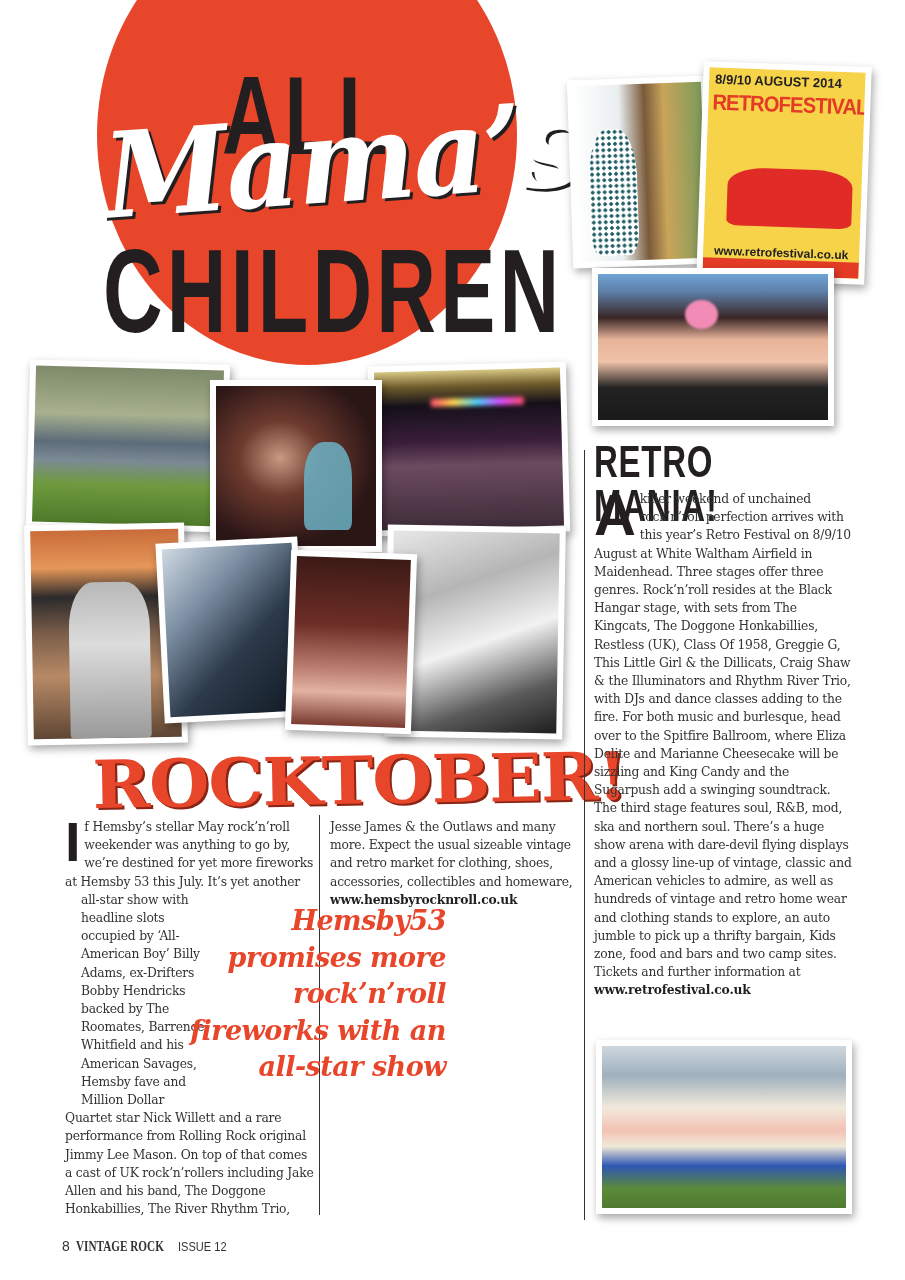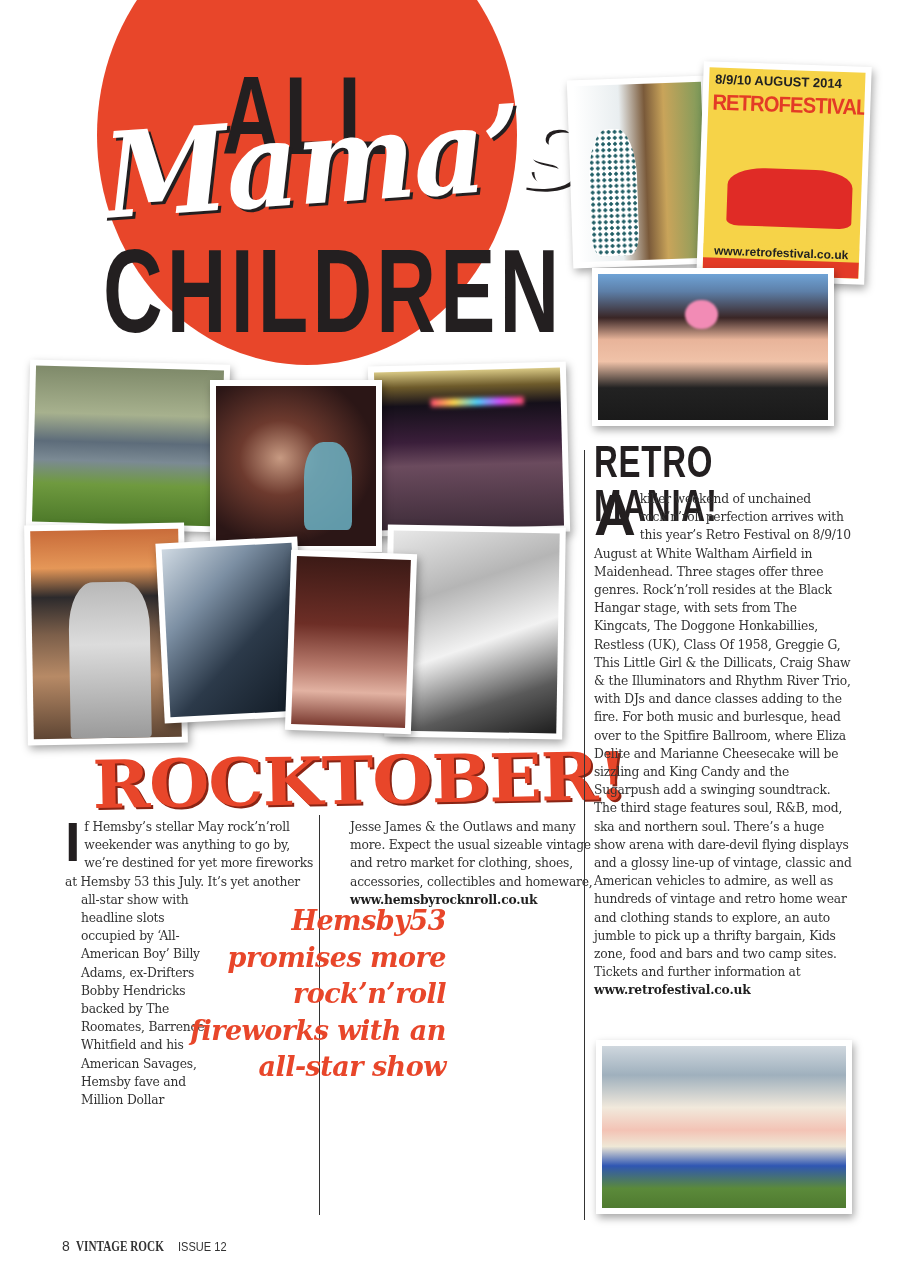--- a/index.html
+++ b/index.html
@@ -40,21 +40,21 @@
   
   .rocktober { position: absolute; left: 92px; top: 752px; font-family: "DejaVu Serif", serif; font-weight: 700; font-size: 66px; line-height: 1; color: #e8462a; letter-spacing: -1px; text-shadow: 2px 2px 0 #8a2414, -1px -1px 0 #fff; transform: scaleX(1.05) rotate(-1deg); transform-origin: left top; }
 
   
   .body-text { font-family: "DejaVu Serif", serif; font-size: 12.3px; line-height: 18.2px; color: #333; letter-spacing: -0.2px; }
   .bold-link { font-weight: 700; color: #1f1f1f; }
   .dropcap { float: left; font-family: "Liberation Sans", sans-serif; font-weight: 700; color: #231f20; line-height: 0.8; margin-right: 4px; }
 
   .col1 { position: absolute; left: 65px; top: 818px; width: 250px; }
   .col1-narrow { width: 128px; margin-left: 16px; }
-  .col2 { position: absolute; left: 350px; top: 818px; width: 250px; }
+  .col2 { position: absolute; left: 330px; top: 818px; width: 250px; }
   .col2-narrow { margin-left: 110px; width: 140px; }
 
   .pullquote { position: absolute; left: 186px; top: 903px; width: 260px; text-align: right; font-family: "DejaVu Serif", serif; font-style: italic; font-weight: 700; font-size: 27px; line-height: 36.5px; color: #e8462a; letter-spacing: -0.5px; }
 
   .divider-v { position: absolute; width: 1px; background: #333; }
 
   .retro-heading { position: absolute; left: 594px; top: 440px; font-family: "Liberation Sans", sans-serif; font-weight: 700; font-size: 44px; line-height: 1; color: #231f20; transform: scaleX(0.75); transform-origin: left top; letter-spacing: 1px; }
   .retro-col { position: absolute; left: 594px; top: 490px; width: 262px; }
 
   .footer { position: absolute; left: 62px; top: 1238px; font-size: 13px; color: #333; display: flex; align-items: baseline; gap: 6px; }
@@ -114,20 +114,21 @@
 <div class="rocktober">ROCKTOBER!</div>
 
 <div class="divider-v" style="left:319px; top:815px; height:400px;"></div>
 <div class="divider-v" style="left:584px; top:450px; height:770px;"></div>
 
 <div class="col1 body-text">
   <div>
     <span class="dropcap" style="font-size:56px; margin-top:2px;">I</span><span>f Hemsby’s stellar May rock’n’roll weekender was anything to go by, we’re destined for yet more fireworks at Hemsby 53 this July. It’s yet another</span>
   </div>
   <div class="col1-narrow">all-star show with headline slots occupied by ‘All-American Boy’ Billy Adams, ex-Drifters Bobby Hendricks backed by The Roomates, Barrence Whitfield and his American Savages, Hemsby fave and Million Dollar</div>
+  <div>Quartet star Nick Willett and a rare performance from Rolling Rock original Jimmy Lee Mason. On top of that comes a cast of UK rock’n’rollers including Jake Allen and his band, The Doggone Honkabillies, The River Rhythm Trio,</div>
 </div>
 
 <div class="col2 body-text">
   <div>Jesse James &amp; the Outlaws and many more. Expect the usual sizeable vintage and retro market for clothing, shoes, accessories, collectibles and homeware,</div>
   <div class="bold-link">www.hemsbyrocknroll.co.uk</div>
 </div>
 
 <div class="pullquote">Hemsby53 promises more rock’n’roll fireworks with an all-star show</div>
 
 <div class="retro-heading">RETRO MANIA!</div>

